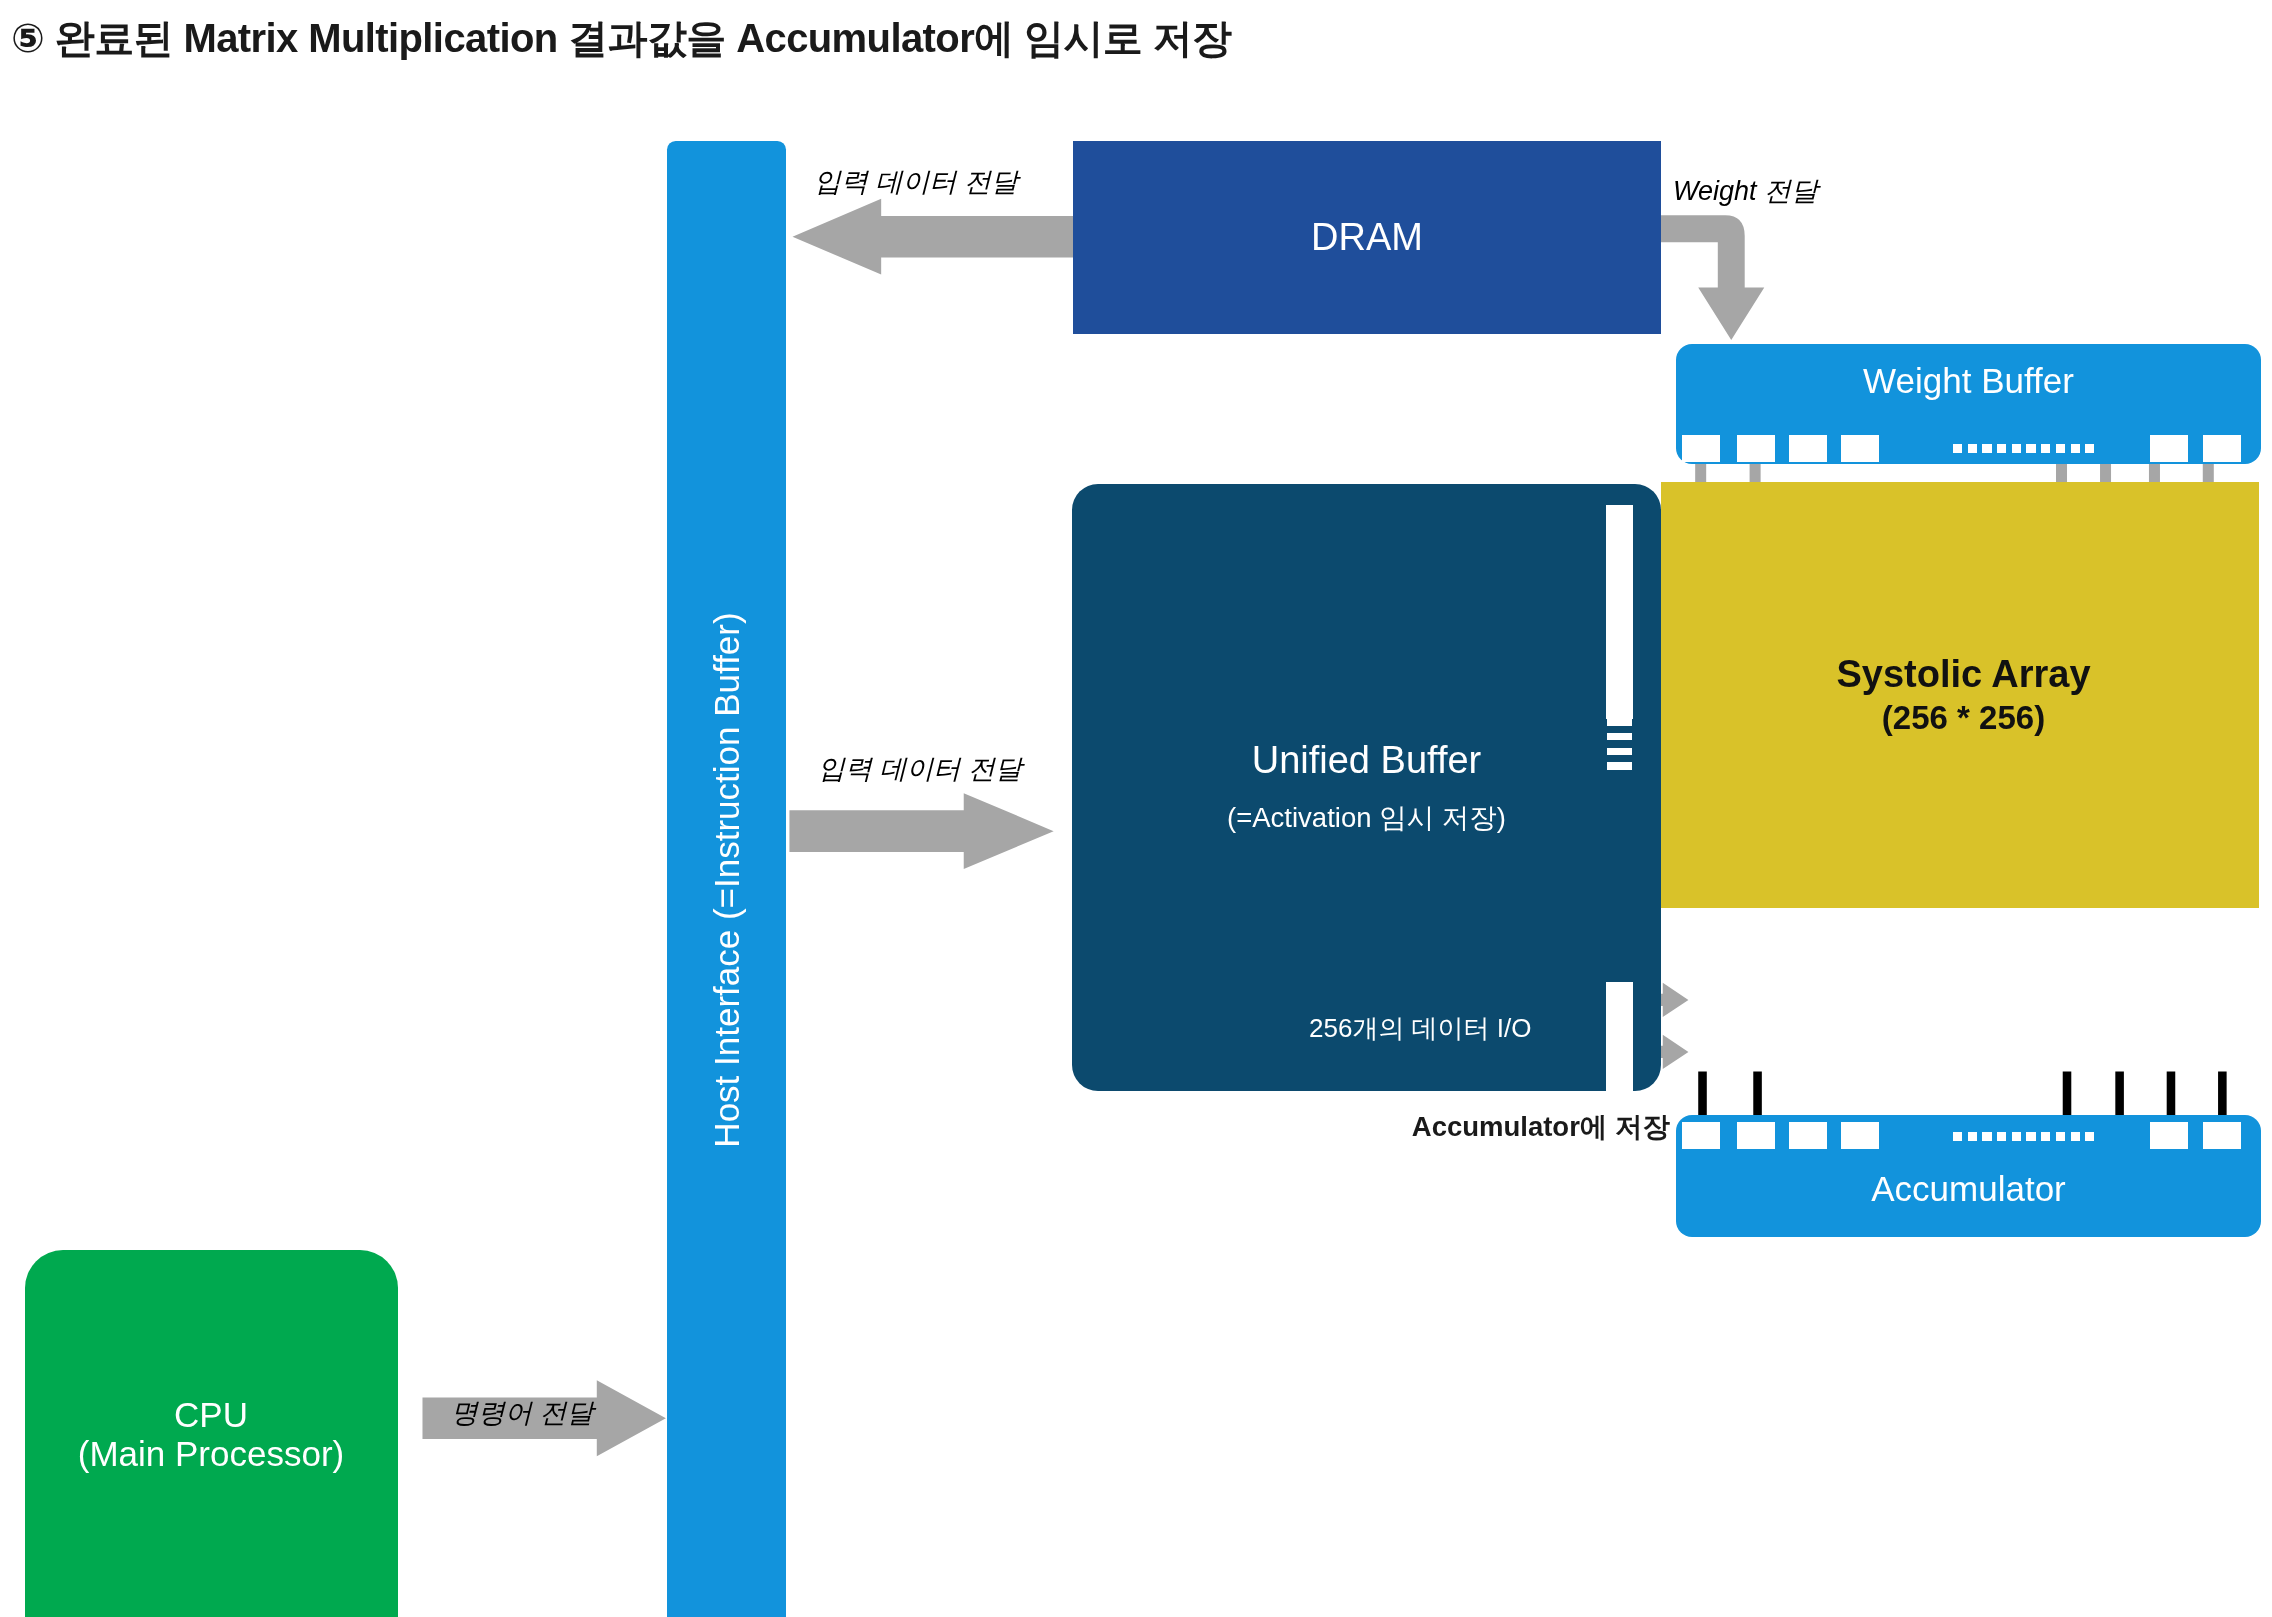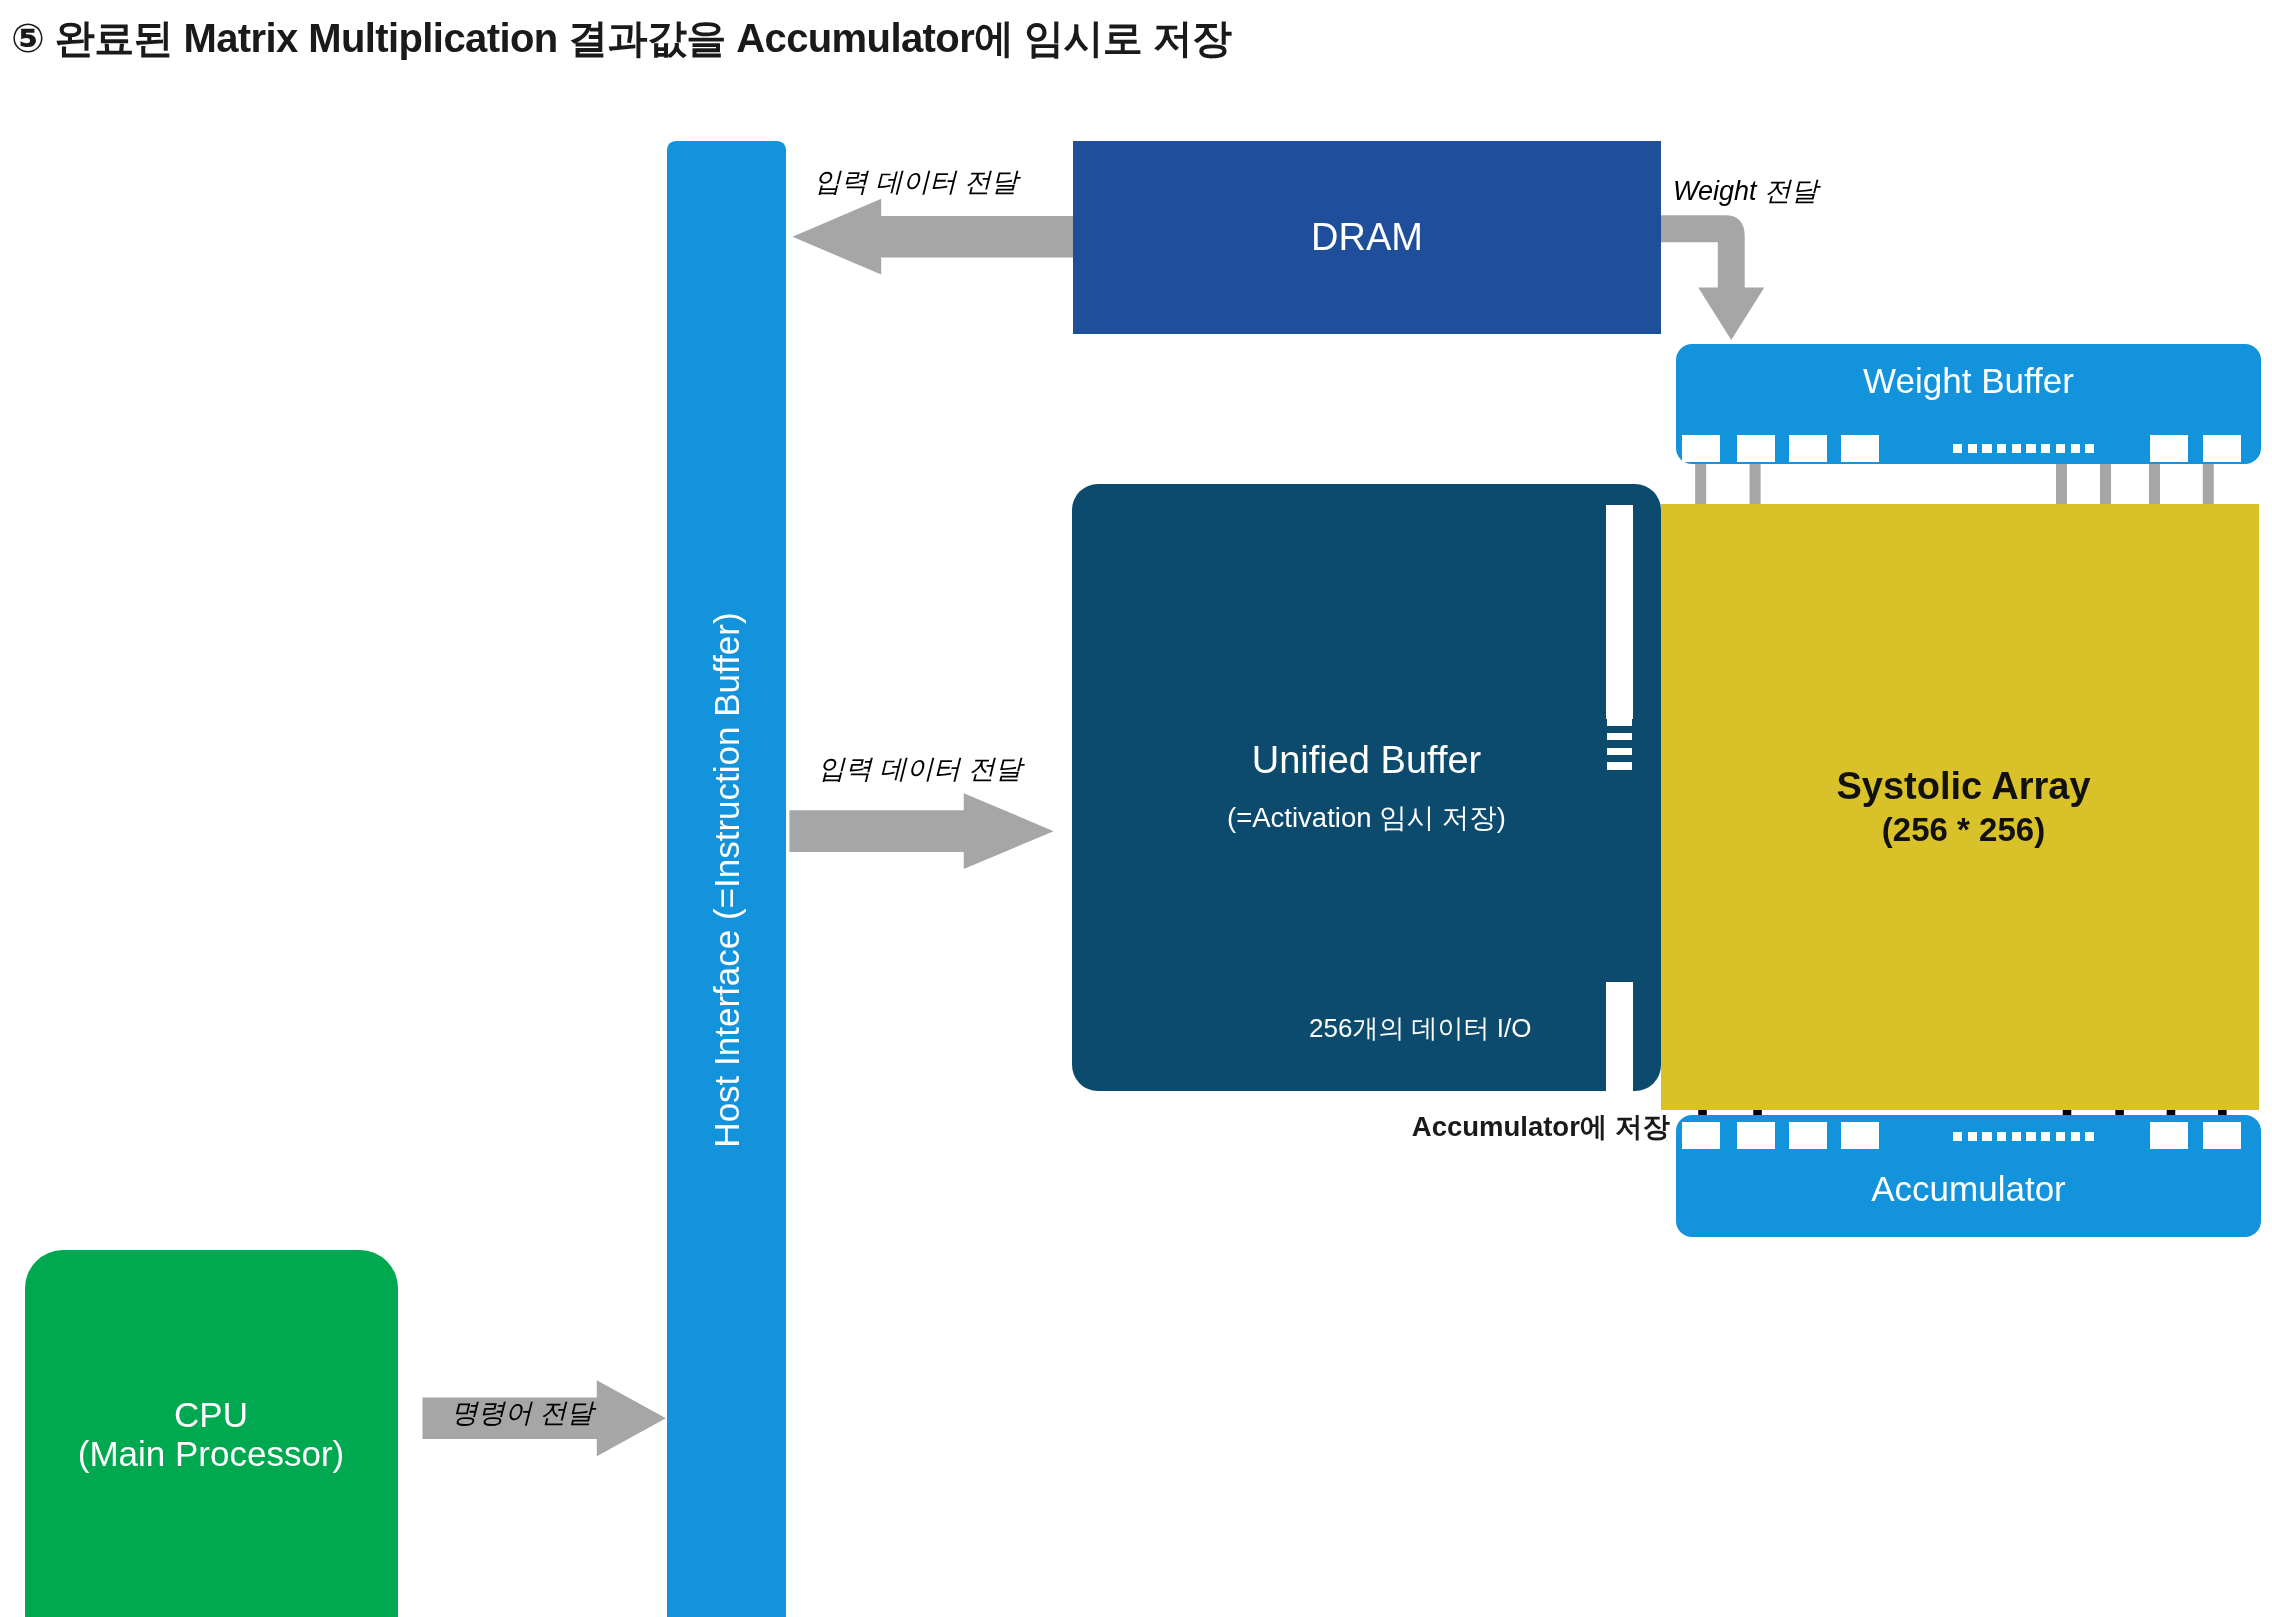--- a/index.html
+++ b/index.html
@@ -28,21 +28,21 @@
   .cpu{left:24.5px;top:1250px;width:373px;height:368px;background:#00A94F;
        border-radius:38px 38px 0 0;}
   .cpu .l1{color:#ffffff;font-size:35px;line-height:1.12;}
   .cpu .l2{color:#ffffff;font-size:35px;line-height:1.12;}
 
   .ub{left:1072px;top:484px;width:589px;height:607px;background:#0c4a6e;
       border-radius:26px;}
   .ub .u1{color:#ffffff;font-size:38px;}
   .ub .u2{color:#ffffff;font-size:27.5px;margin-top:18px;text-align:right;}
 
-  .sa{left:1661px;top:504px;width:598px;height:606px;background:#D9C229;padding-left:7px;}
+  .sa{left:1661px;top:482px;width:598px;height:426px;background:#D9C229;padding-left:7px;}
   .sa .s1{color:#111111;font-size:38px;font-weight:bold;}
   .sa .s2{color:#111111;font-size:33px;font-weight:bold;margin-top:3.7px;}
 
   .wbuf{left:1676px;top:344px;width:585px;height:120px;background:#1293DC;
         border-radius:16px;}
   .wbuf .lbl{color:#ffffff;font-size:35px;position:absolute;top:17px;
              left:0;width:100%;text-align:center;}
 
   .acc{left:1676px;top:1115px;width:585px;height:122px;background:#1293DC;
        border-radius:16px;}

